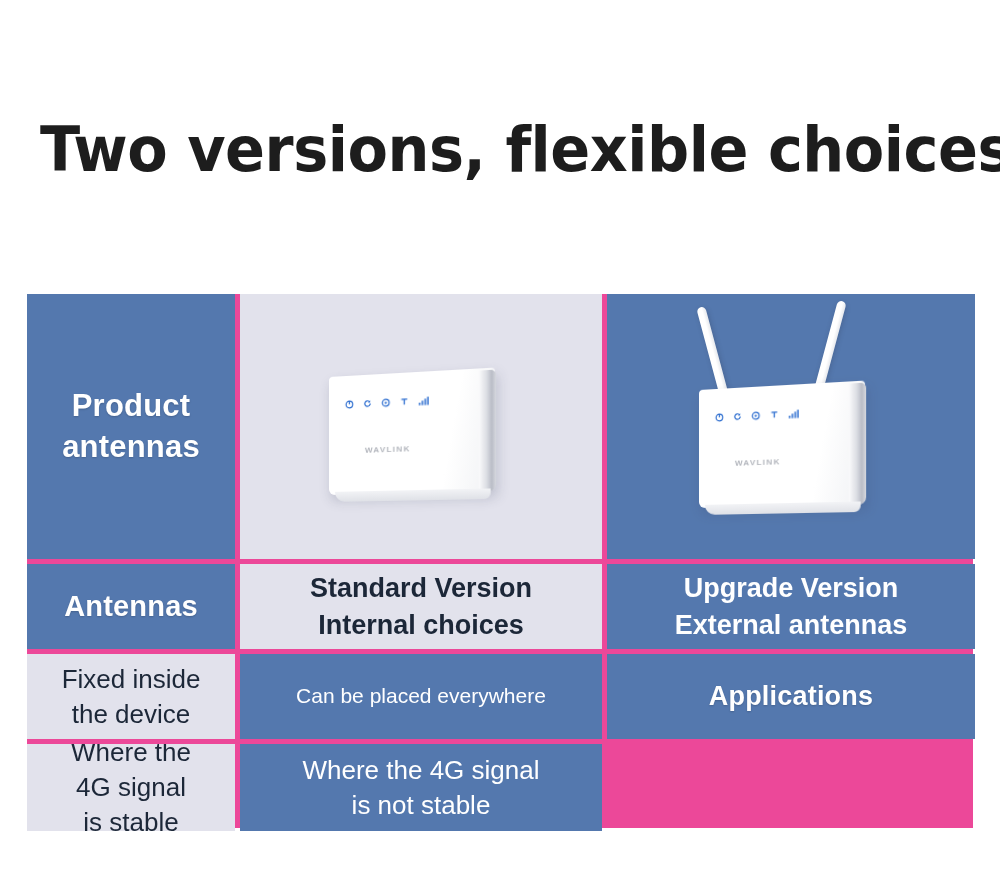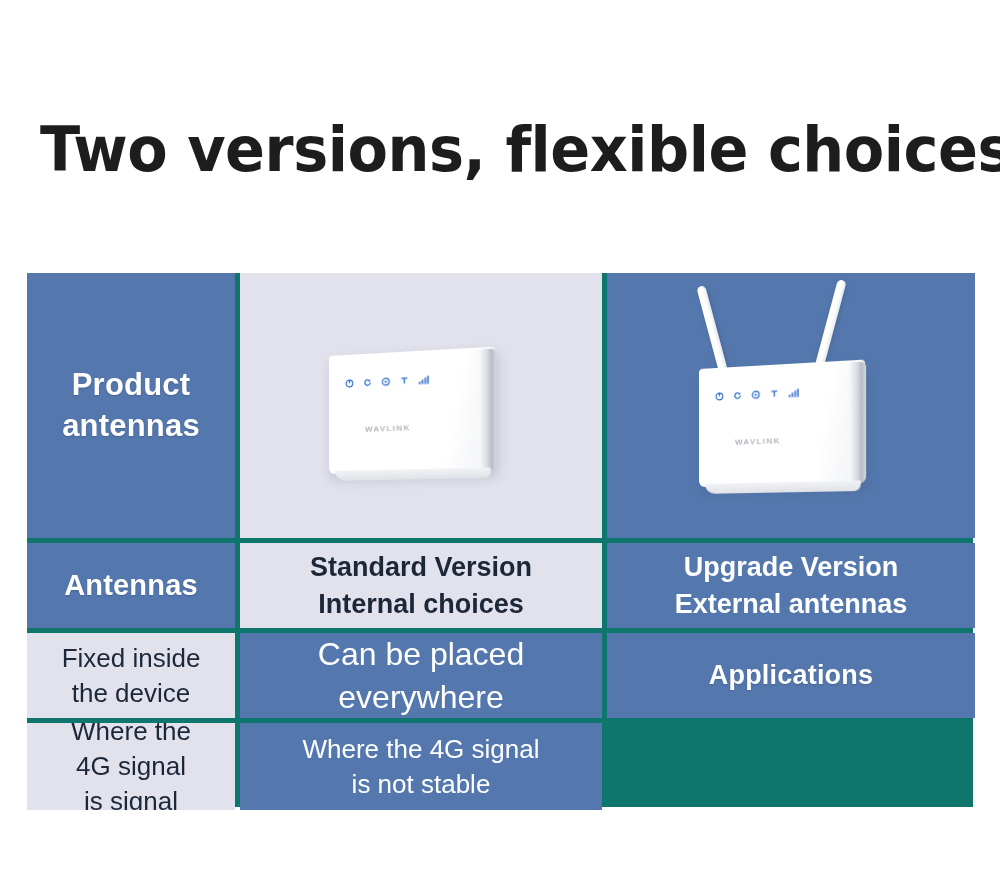--- a/index.html
+++ b/index.html
@@ -30,28 +30,28 @@
     letter-spacing: -0.5px;
     transform: scaleX(0.95);
     transform-origin: left center;
     white-space: nowrap;
   }
 
   
   .compare-table {
     position: absolute;
     left: 27px;
-    top: 273px;
+    top: 294px;
     width: 946px;
     height: 534px;
     display: grid;
     grid-template-columns: 208px 362px 368px;
     grid-template-rows: 265px 85px 85px 87px;
     gap: 5px;
-    background: #0f766e;
+    background: #ec4899;
   }
 
   .cell {
     display: flex;
     align-items: center;
     justify-content: center;
     text-align: center;
     box-sizing: border-box;
     overflow: hidden;
     position: relative;
@@ -85,21 +85,21 @@
   .value-cell {
     font-size: 26px;
     line-height: 1.34;
     padding: 0 26px;
   }
   .value-cell.bold {
     font-weight: 700;
     font-size: 27px;
   }
   .value-cell.tight {
-    font-size: 32px;
+    font-size: 21px;
   }
 
   
   .router-stage {
     position: relative;
     width: 100%;
     height: 100%;
   }
 
   .router-wrap {
@@ -332,21 +332,21 @@
 
   <div class="cell cell-light value-cell">Fixed inside the device</div>
 
   <div class="cell cell-blue value-cell tight">Can be placed everywhere</div>
 
   <div class="cell cell-blue label-cell small">Applications</div>
 
   <div class="cell cell-light value-cell">
     <div>
       <div>Where the 4G signal</div>
-      <div>is signal</div>
+      <div>is stable</div>
     </div>
   </div>
 
   <div class="cell cell-blue value-cell">
     <div>
       <div>Where the 4G signal</div>
       <div>is not stable</div>
     </div>
   </div>
 

